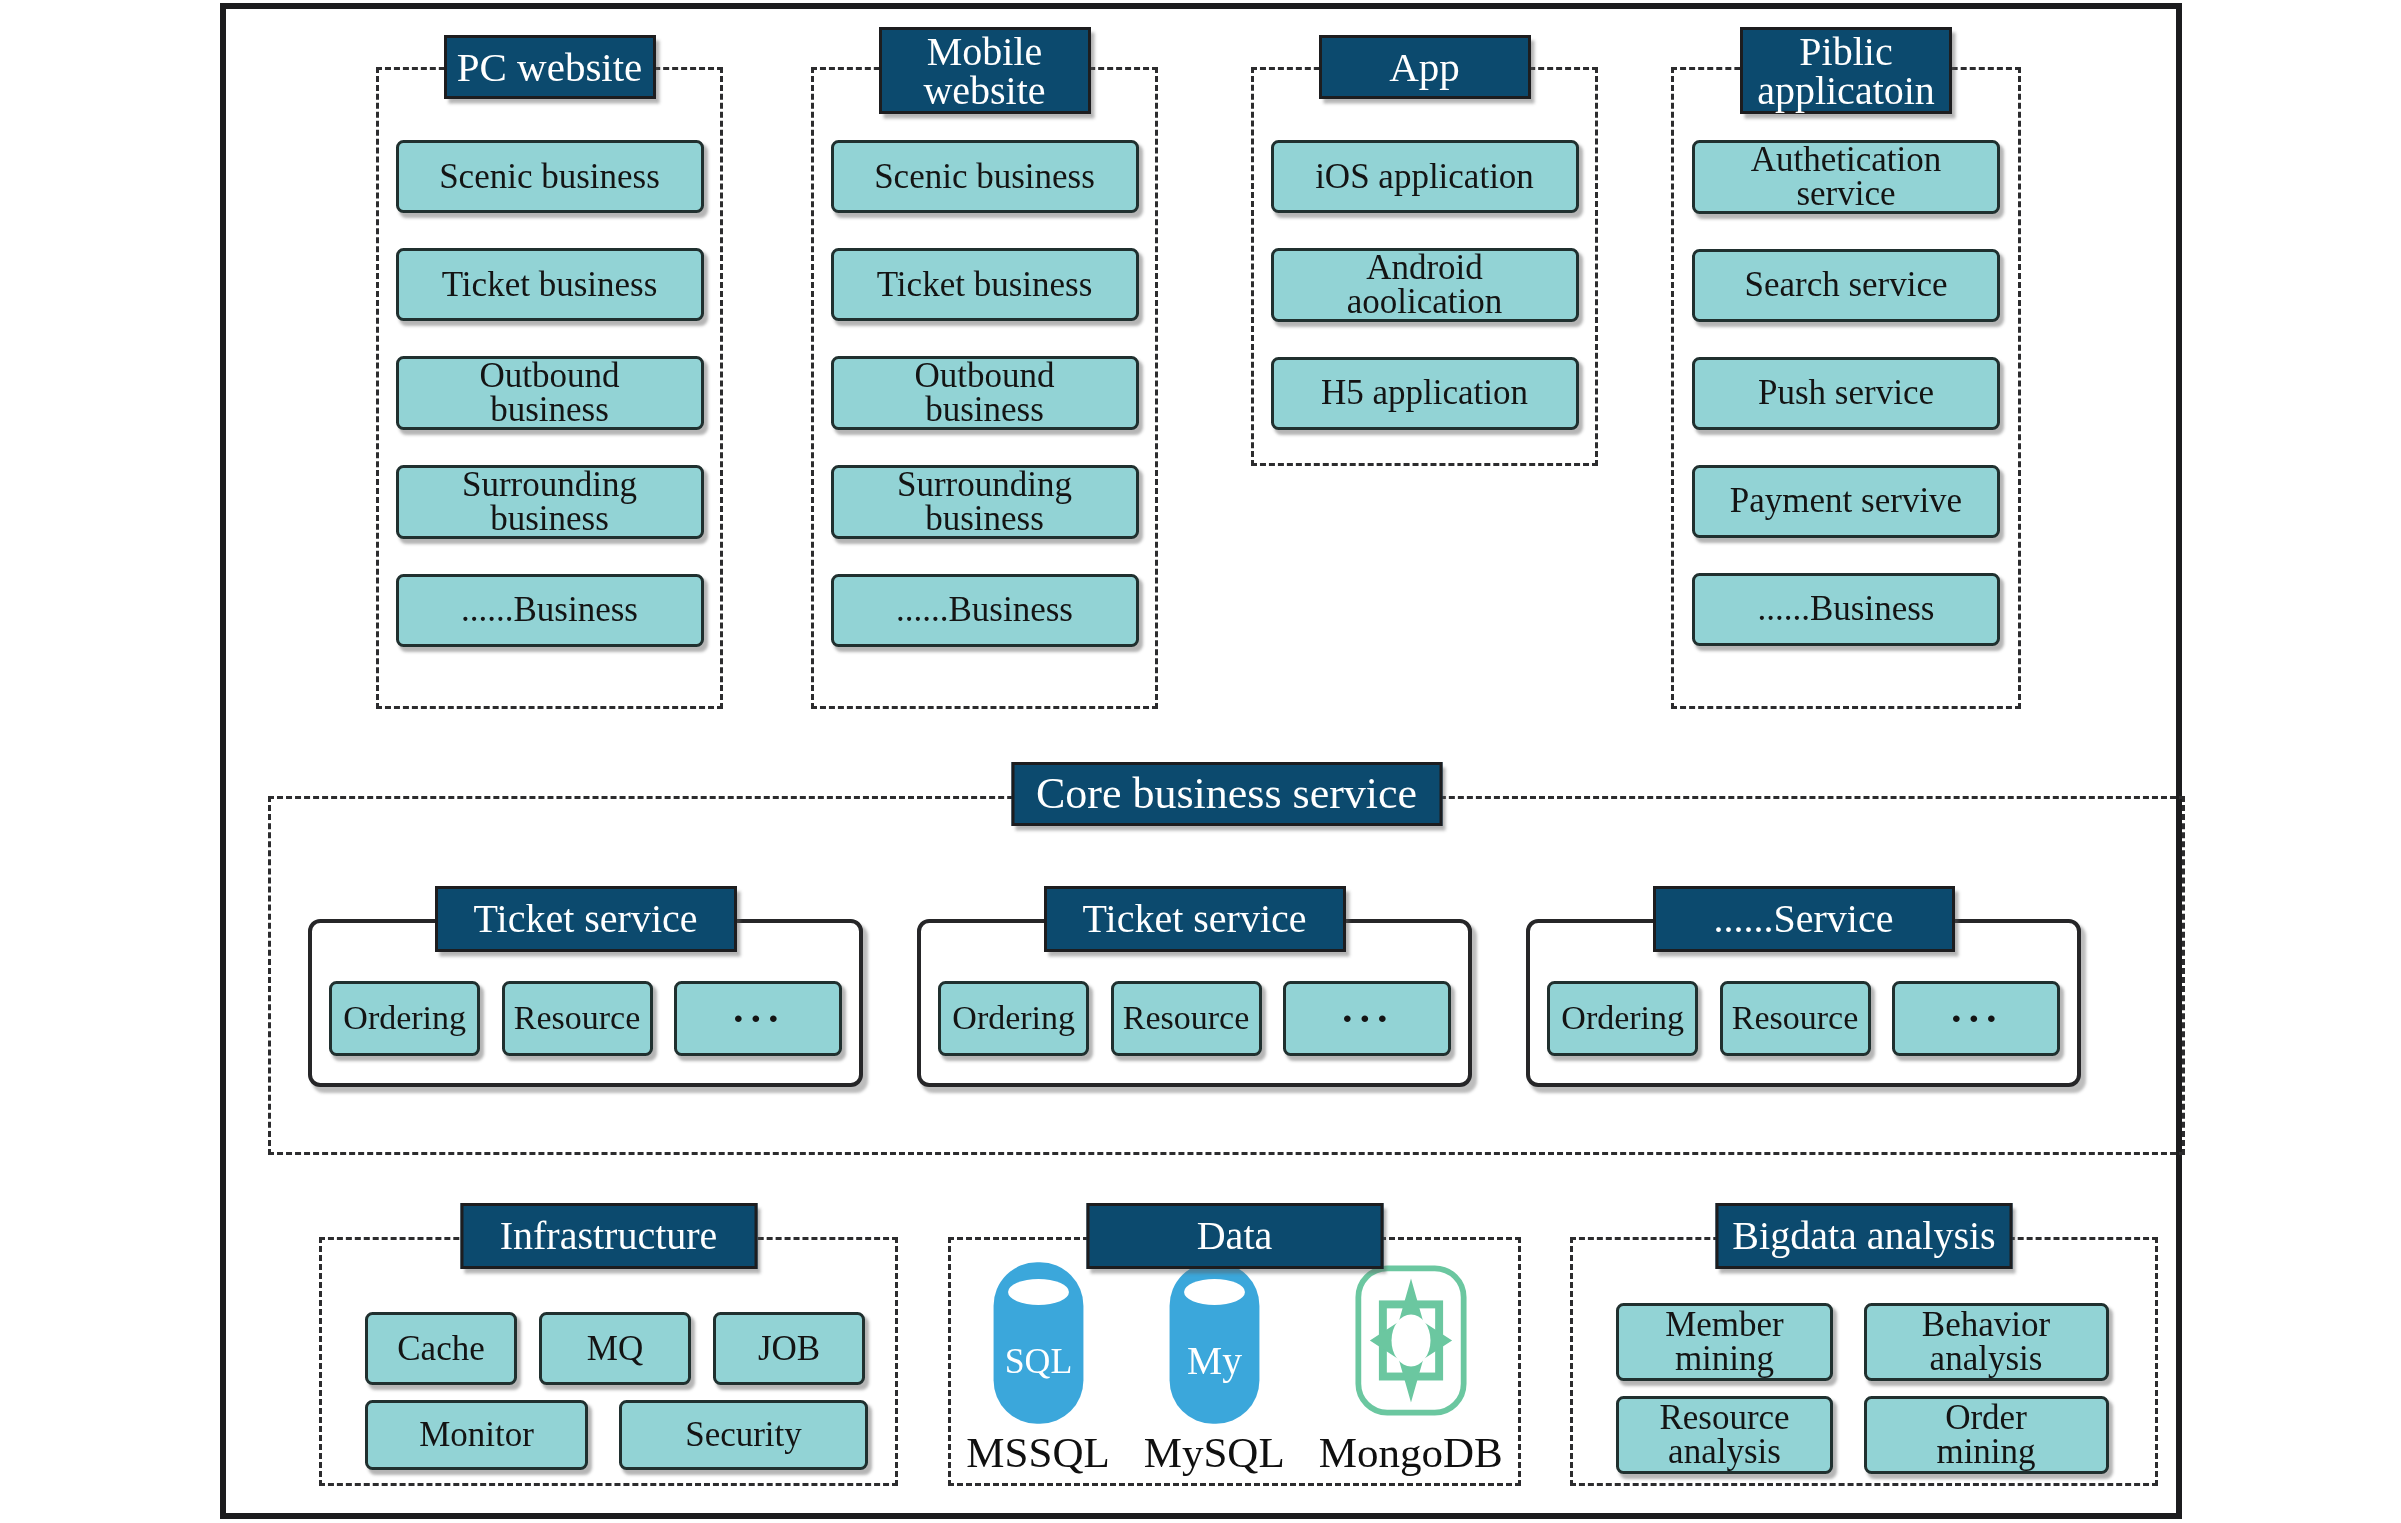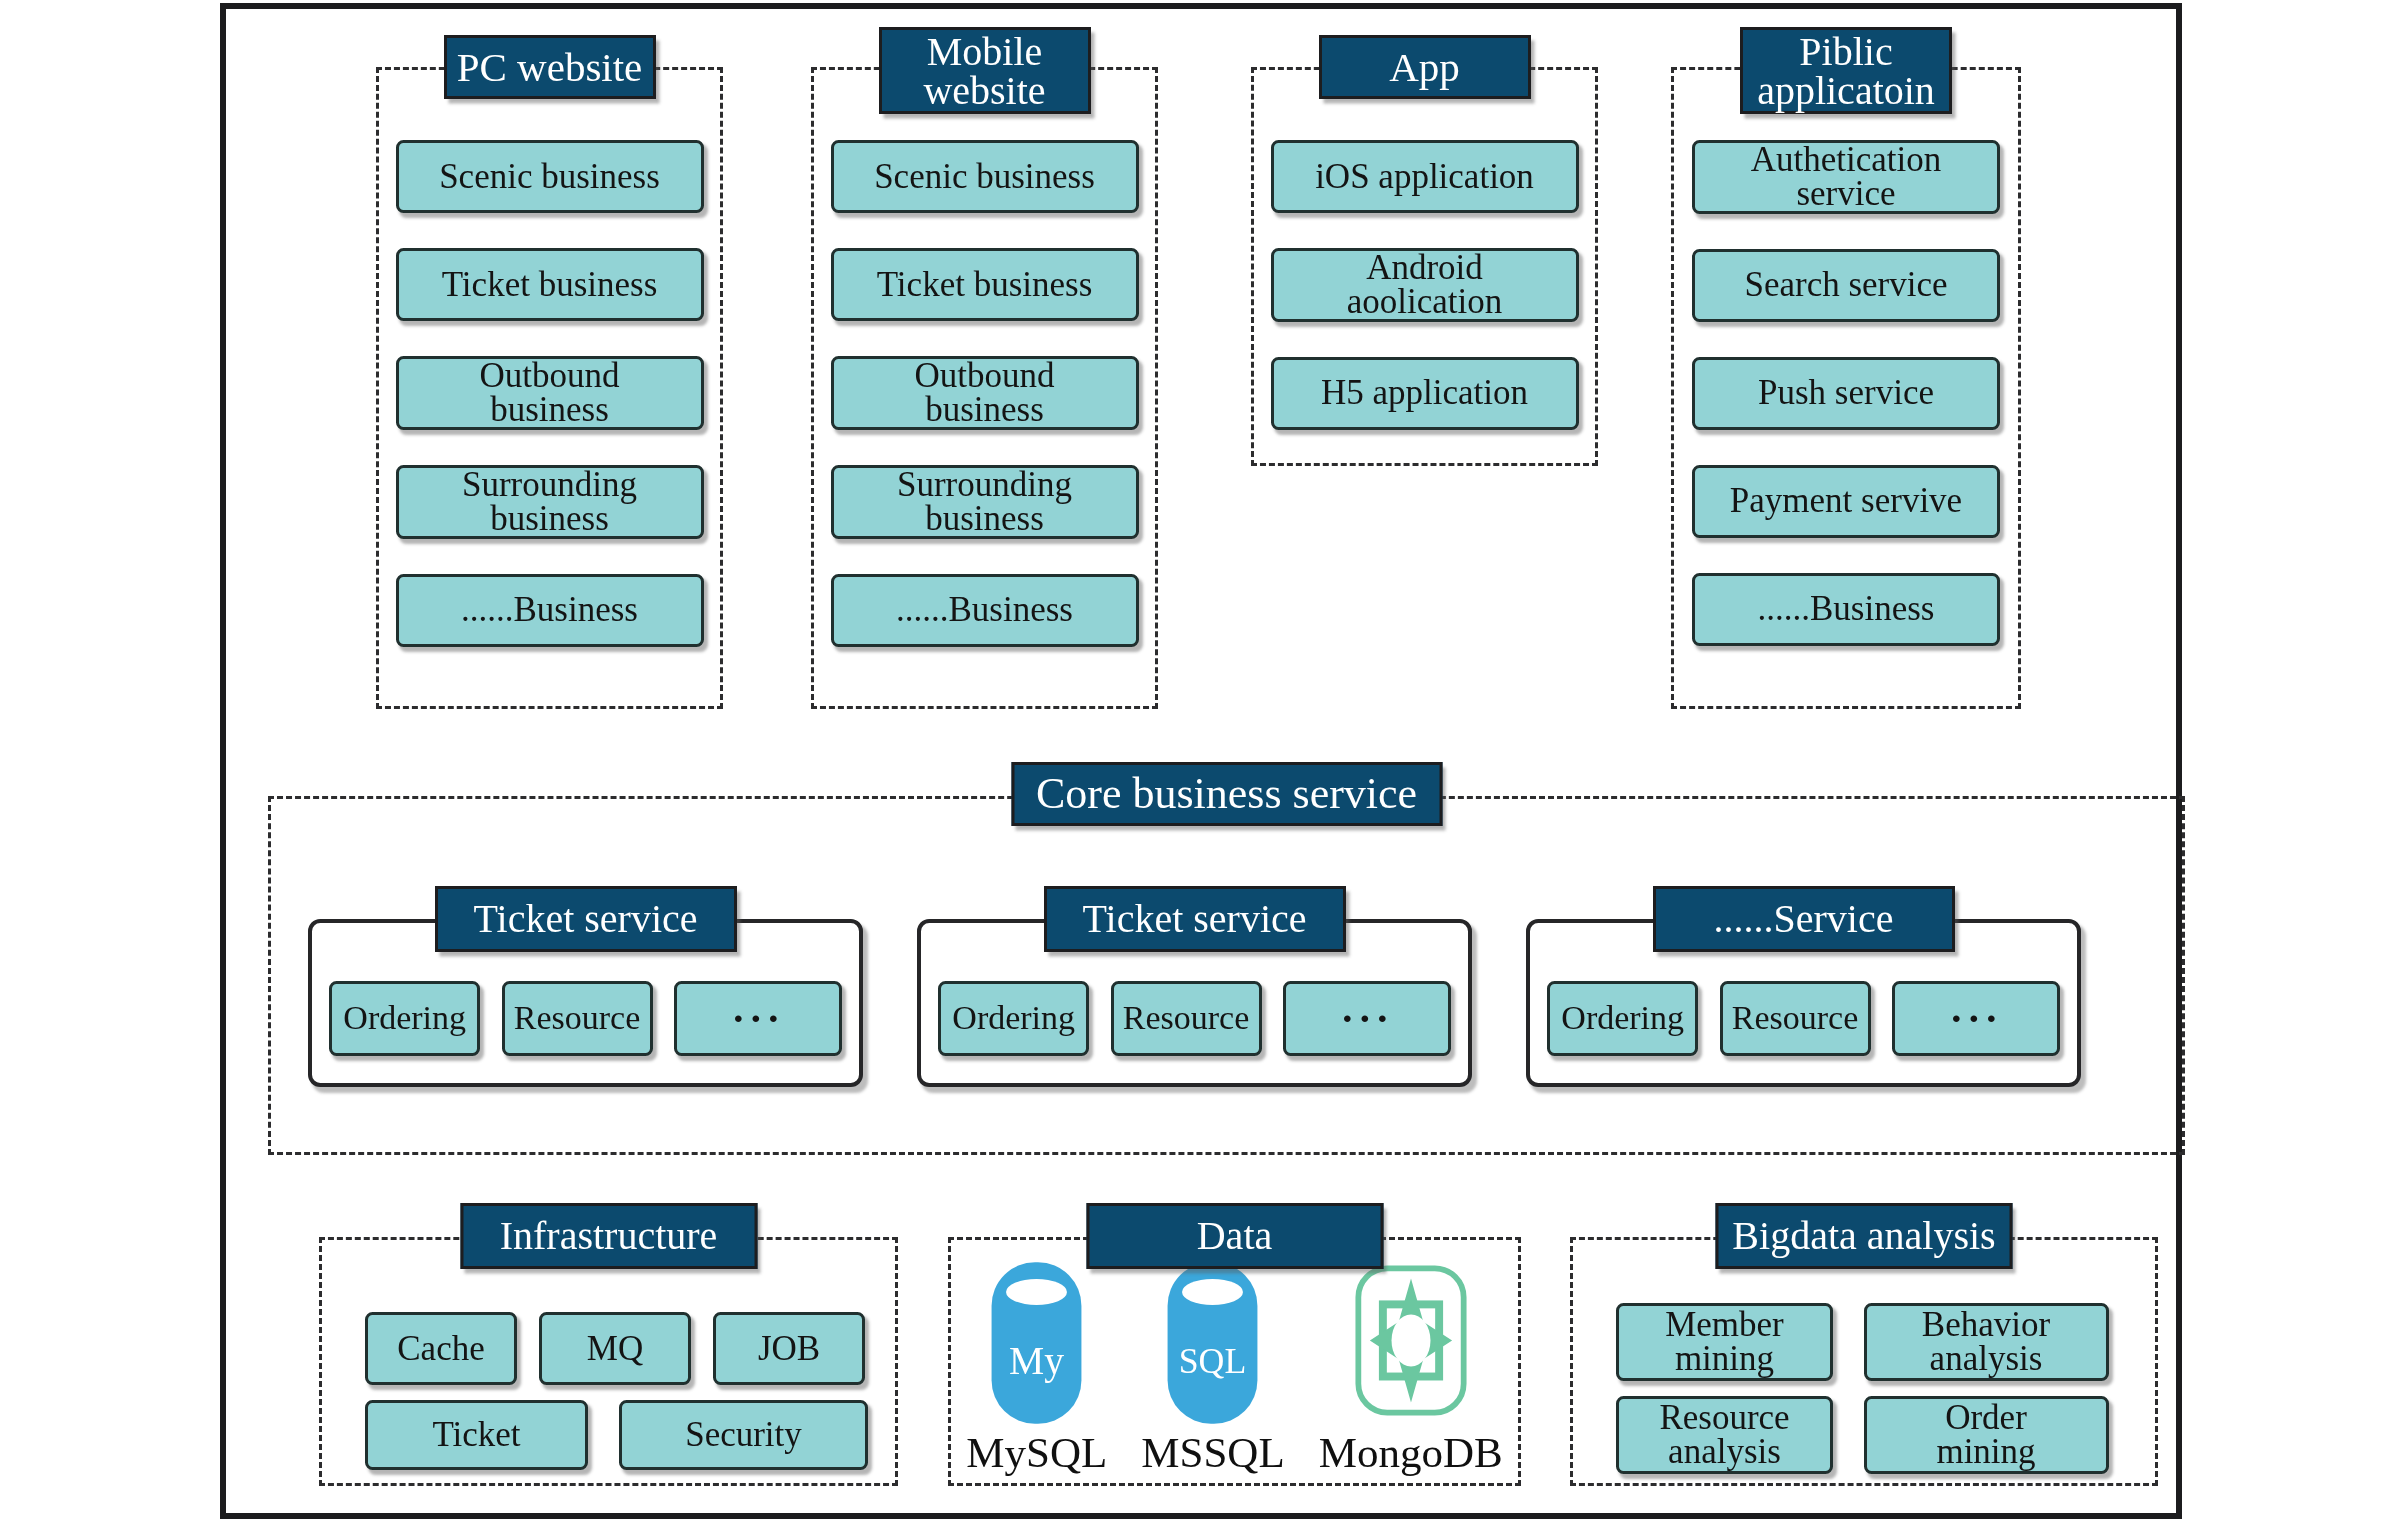--- a/index.html
+++ b/index.html
@@ -168,45 +168,45 @@
   </div>
 
   <div class="group g-infra">
     <div class="hdr hdr-bot">Infrastructure</div>
     <div class="infra-row1">
       <div class="tealbox w200">Cache</div>
       <div class="tealbox w200">MQ</div>
       <div class="tealbox w200">JOB</div>
     </div>
     <div class="infra-row2">
-      <div class="tealbox w292">Ticket</div>
+      <div class="tealbox w292">Monitor</div>
       <div class="tealbox w326">Security</div>
     </div>
   </div>
 
   <div class="group g-data">
     <div class="hdr hdr-bot">Data</div>
     <div class="data-row">
+
+      <div class="db-col">
+        <svg width="95" height="166" viewBox="0 0 124 218">
+          <rect x="3" y="3" width="118" height="212" rx="57" fill="#3ba7db"></rect>
+          <ellipse cx="62" cy="42" rx="40" ry="17" fill="#ffffff"></ellipse>
+          <text x="62" y="148" text-anchor="middle" fill="#ffffff" font-size="47" font-family="Liberation Serif, DejaVu Serif, serif">SQL</text>
+        </svg>
+        <div class="db-label">MSSQL</div>
+      </div>
 
       <div class="db-col">
         <svg width="95" height="166" viewBox="0 0 124 218">
           <rect x="3" y="3" width="118" height="212" rx="57" fill="#3ba7db"></rect>
           <ellipse cx="62" cy="42" rx="40" ry="17" fill="#ffffff"></ellipse>
           <text x="62" y="150" text-anchor="middle" fill="#ffffff" font-size="52" font-family="Liberation Serif, DejaVu Serif, serif">My</text>
         </svg>
         <div class="db-label">MySQL</div>
-      </div>
-
-      <div class="db-col">
-        <svg width="95" height="166" viewBox="0 0 124 218">
-          <rect x="3" y="3" width="118" height="212" rx="57" fill="#3ba7db"></rect>
-          <ellipse cx="62" cy="42" rx="40" ry="17" fill="#ffffff"></ellipse>
-          <text x="62" y="148" text-anchor="middle" fill="#ffffff" font-size="47" font-family="Liberation Serif, DejaVu Serif, serif">SQL</text>
-        </svg>
-        <div class="db-label">MSSQL</div>
       </div>
 
       <div class="db-col">
         <svg class="mongo-pad" width="120" height="162" viewBox="0 0 158 212">
           <rect x="6" y="6" width="146" height="200" rx="40" fill="none" stroke="#6bc7a0" stroke-width="8"></rect>
           <rect x="40" y="56" width="78" height="100" fill="none" stroke="#6bc7a0" stroke-width="11"></rect>
           <path d="M79 20 L96 80 L136 106 L96 132 L79 192 L62 132 L22 106 L62 80 Z" fill="#6bc7a0"></path>
           <ellipse cx="79" cy="106" rx="27" ry="36" fill="#ffffff"></ellipse>
         </svg>
         <div class="db-label">MongoDB</div>

